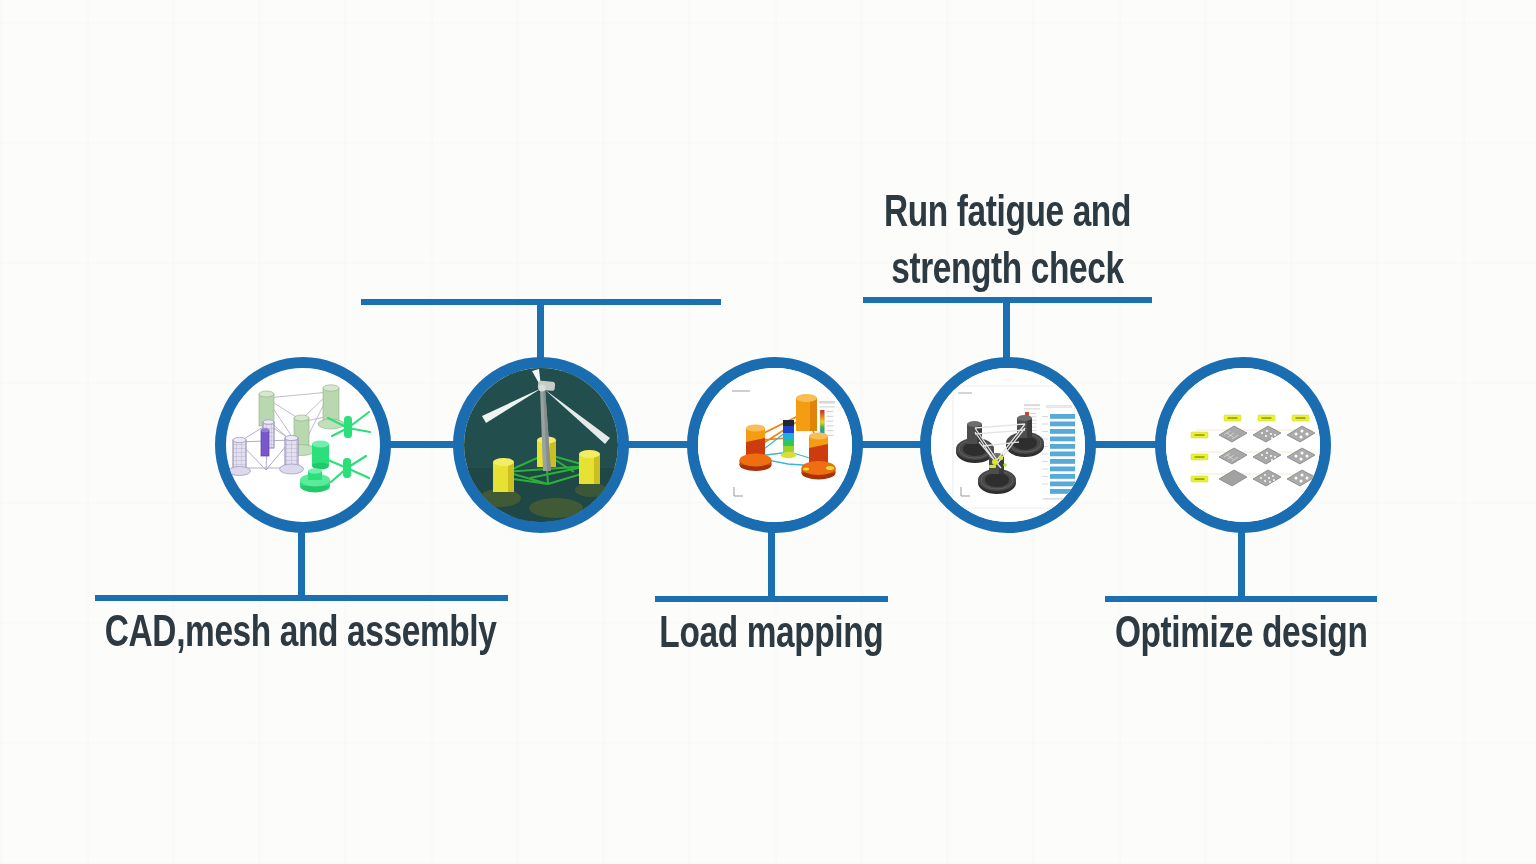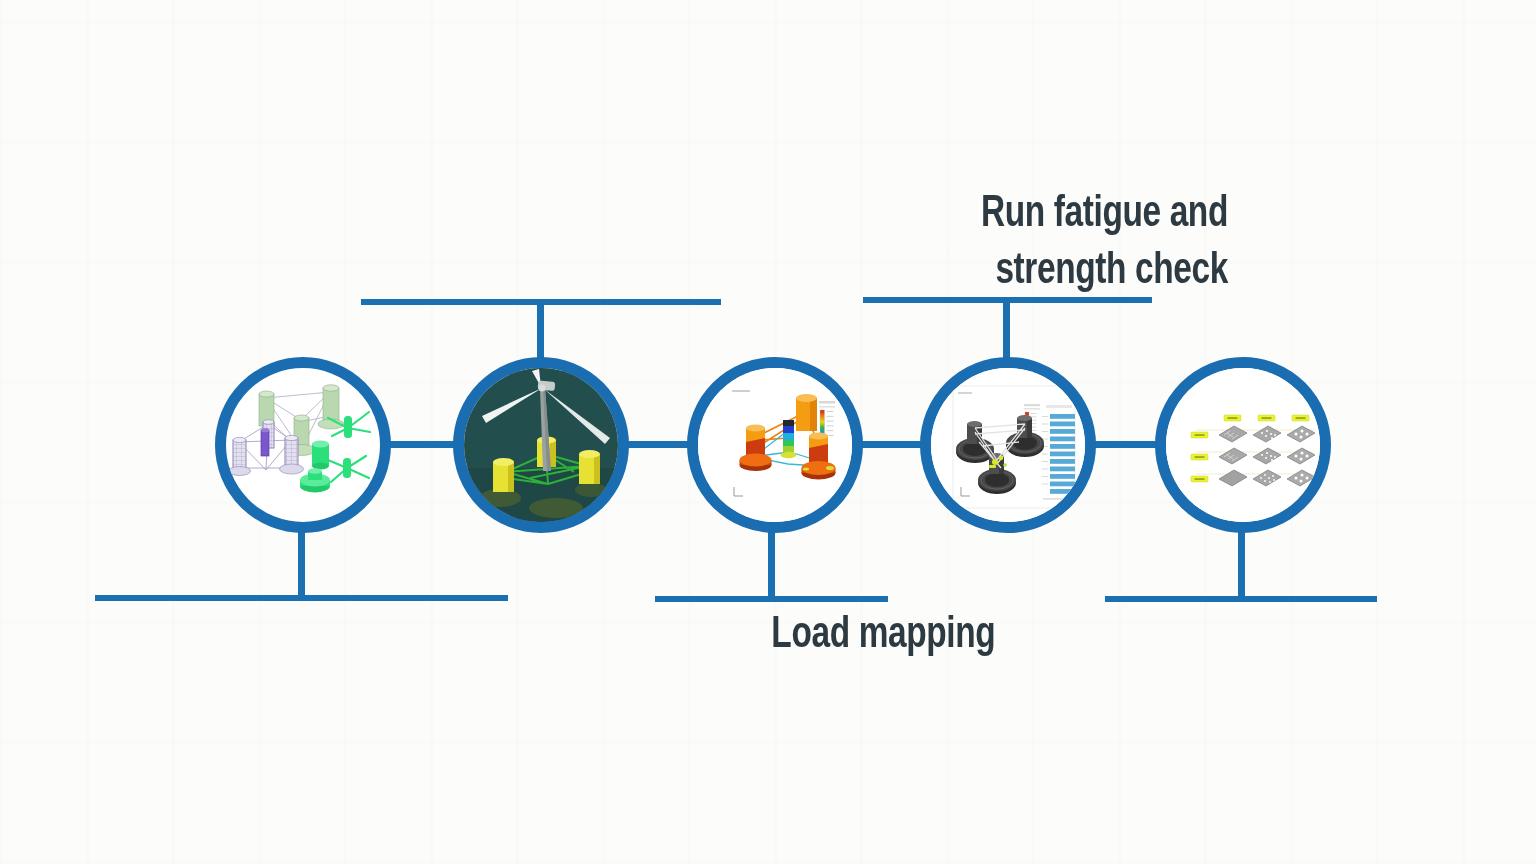--- a/index.html
+++ b/index.html
@@ -23,21 +23,21 @@
     box-sizing:content-box;
   }
   .circle svg{display:block;width:154px;height:154px;}
   .hbar,.vbar,.uline{position:absolute;background:#1b70b2;}
   .hbar{height:7px;}
   .vbar{width:7px;}
   .uline{height:6px;}
   .step-label{
     position:absolute;
     width:520px;
-    text-align:right;
+    text-align:center;
   }
   .step-label-text{
     display:inline-block;
     font-weight:700;
     font-size:44px;
     line-height:1.3;
     letter-spacing:-0.5px;
     color:#2d3a42;
     white-space:pre-line;
     transform:scaleX(0.76);
@@ -49,20 +49,23 @@
 
 <div class="canvas">
 
   <div class="hbar" style="left:388px;top:441px;width:68px;"></div>
   <div class="hbar" style="left:626px;top:441px;width:64px;"></div>
   <div class="hbar" style="left:860px;top:441px;width:62px;"></div>
   <div class="hbar" style="left:1093px;top:441px;width:64px;"></div>
 
   <div class="vbar" style="left:298px;top:530px;height:66px;"></div>
   <div class="uline" style="left:95px;top:595px;width:413px;"></div>
+  <div class="step-label" style="left:41px;top:602px;">
+    <span class="step-label-text">CAD,mesh and assembly</span>
+  </div>
   <div class="circle" style="left:215px;top:357px;">
     <svg viewBox="0 0 154 154">
       <defs>
         <pattern id="mesh1" width="5" height="4" patternUnits="userSpaceOnUse">
           <path d="M0 0H5M0 0V4" stroke="#a79fc4" stroke-width="0.7" fill="none"></path>
         </pattern>
       </defs>
 
       <g stroke="#b9b3c9" stroke-width="0.9" fill="none">
         <path d="M40 30 L104 24 M40 30 L75 52 M104 24 L75 52 M40 30 L75 82 M104 24 L75 82 M40 50 L75 82 M104 48 L75 54"></path>
@@ -329,20 +332,23 @@
           <circle cx="70" cy="90" r="2.2"></circle>
         <rect x="58" y="97" width="7" height="3" rx="1"></rect>
         <circle cx="74" cy="97" r="1.8" fill="#aee62e"></circle>
       </g>
       <path d="M30 128 v-9 M30 128 h9" stroke="#999999" stroke-width="1" fill="none"></path>
     </svg>
   </div>
 
   <div class="vbar" style="left:1238px;top:530px;height:67px;"></div>
   <div class="uline" style="left:1105px;top:596px;width:272px;"></div>
+  <div class="step-label" style="left:981px;top:603px;">
+    <span class="step-label-text">Optimize design</span>
+  </div>
   <div class="circle" style="left:1155px;top:357px;">
     <svg viewBox="0 0 154 154">
       <rect width="154" height="154" fill="#ffffff"></rect>
       <g stroke="#f1ecce" stroke-width="1" fill="none">
         <path d="M30 62 H148 M30 84 H148 M30 106 H148"></path>
       </g>
 
       <g fill="#e9f233" stroke="#cfd81c" stroke-width="0.5">
         <rect x="58" y="47" width="17" height="6" rx="1"></rect>
         <rect x="92" y="47" width="17" height="6" rx="1"></rect>

